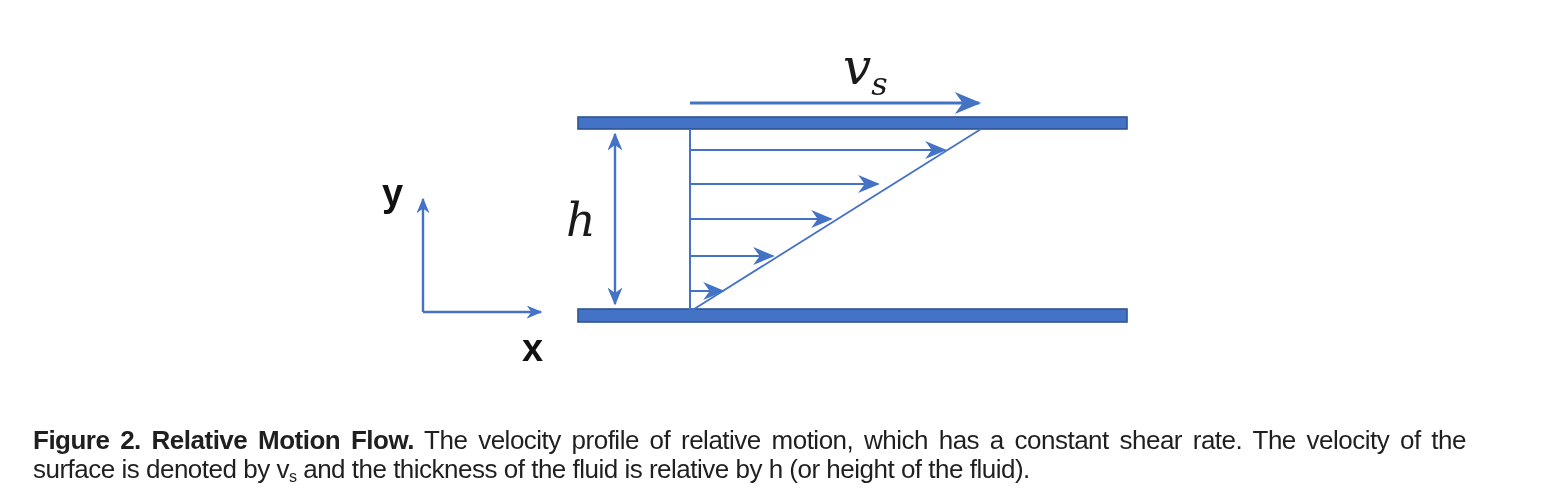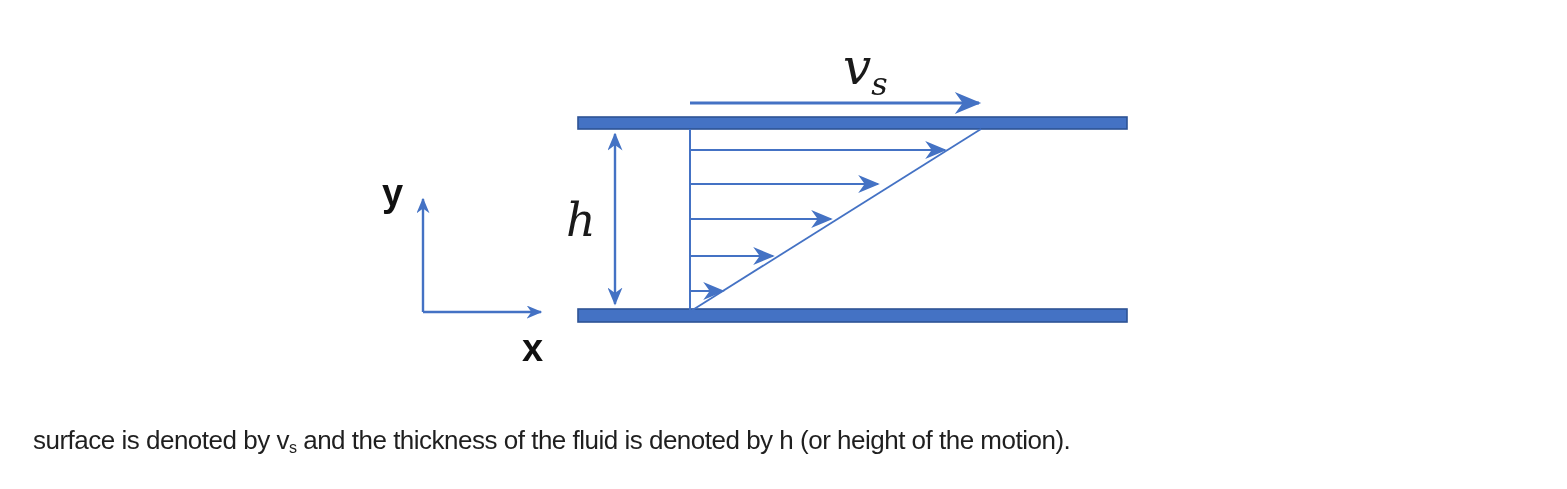--- a/index.html
+++ b/index.html
@@ -104,16 +104,17 @@
       <path class="st" stroke-width="1.8" d="M690 150 H945" marker-end="url(#ah-md)"></path>
       <path class="st" stroke-width="1.8" d="M690 184 H878" marker-end="url(#ah-md)"></path>
       <path class="st" stroke-width="1.8" d="M690 219 H831" marker-end="url(#ah-md)"></path>
       <path class="st" stroke-width="1.8" d="M690 256 H773" marker-end="url(#ah-md)"></path>
       <path class="st" stroke-width="1.8" d="M690 291 H723" marker-end="url(#ah-md)"></path>
       <path class="st" stroke-width="1.8" d="M691 311 L981 129"></path>
     </g>
   </svg>
 
   <div class="caption">
-    <div class="line2"><span>surface is denoted by v</span><sub>s</sub><span> and the thickness of the fluid is denoted by h (or height of the motion).</span></div>
+    <div class="line1"><span class="fig-heading">Figure 2. Relative Motion Flow.</span><span> The velocity profile of relative motion, which has a constant shear rate. The velocity of the</span></div>
+    <div class="line2"><span>surface is denoted by v</span><sub>s</sub><span> and the thickness of the fluid is relative by h (or height of the fluid).</span></div>
   </div>
 
 </div>
 
 </body></html>

